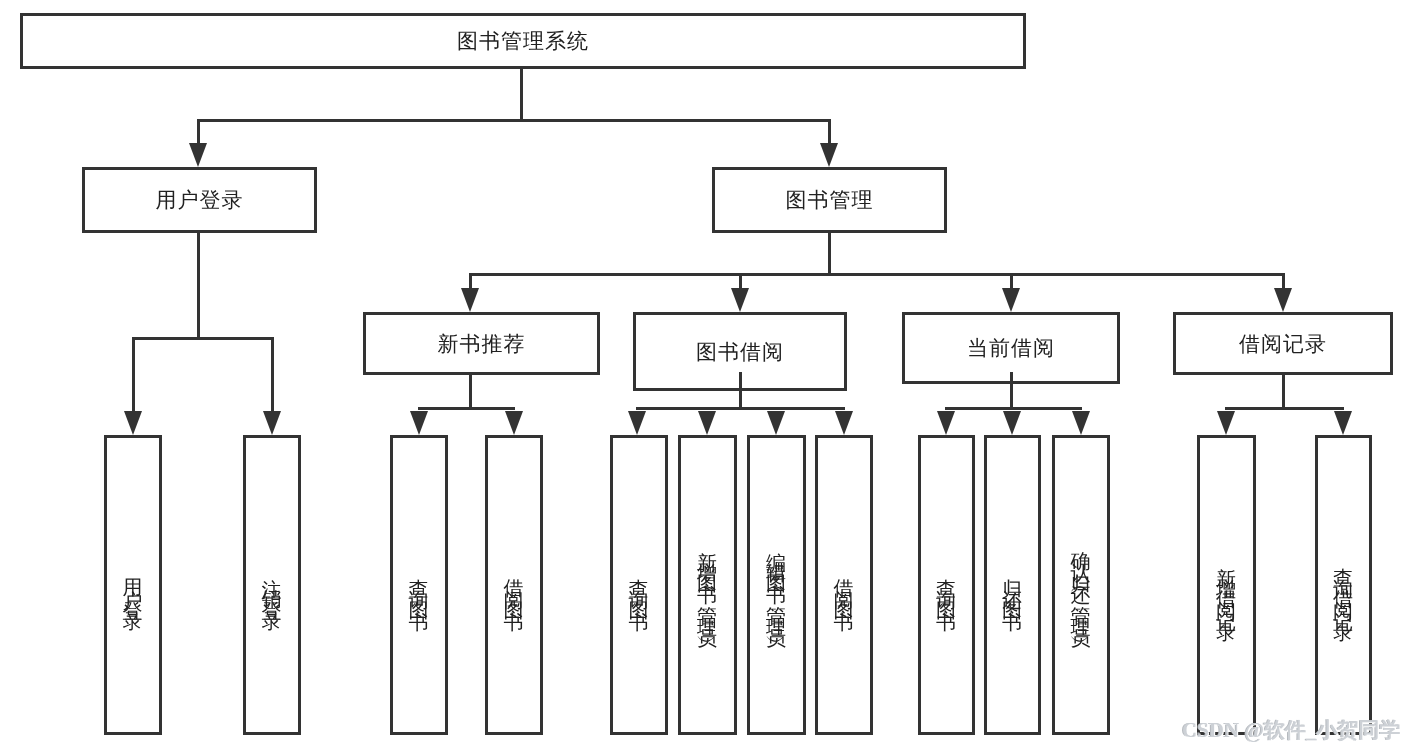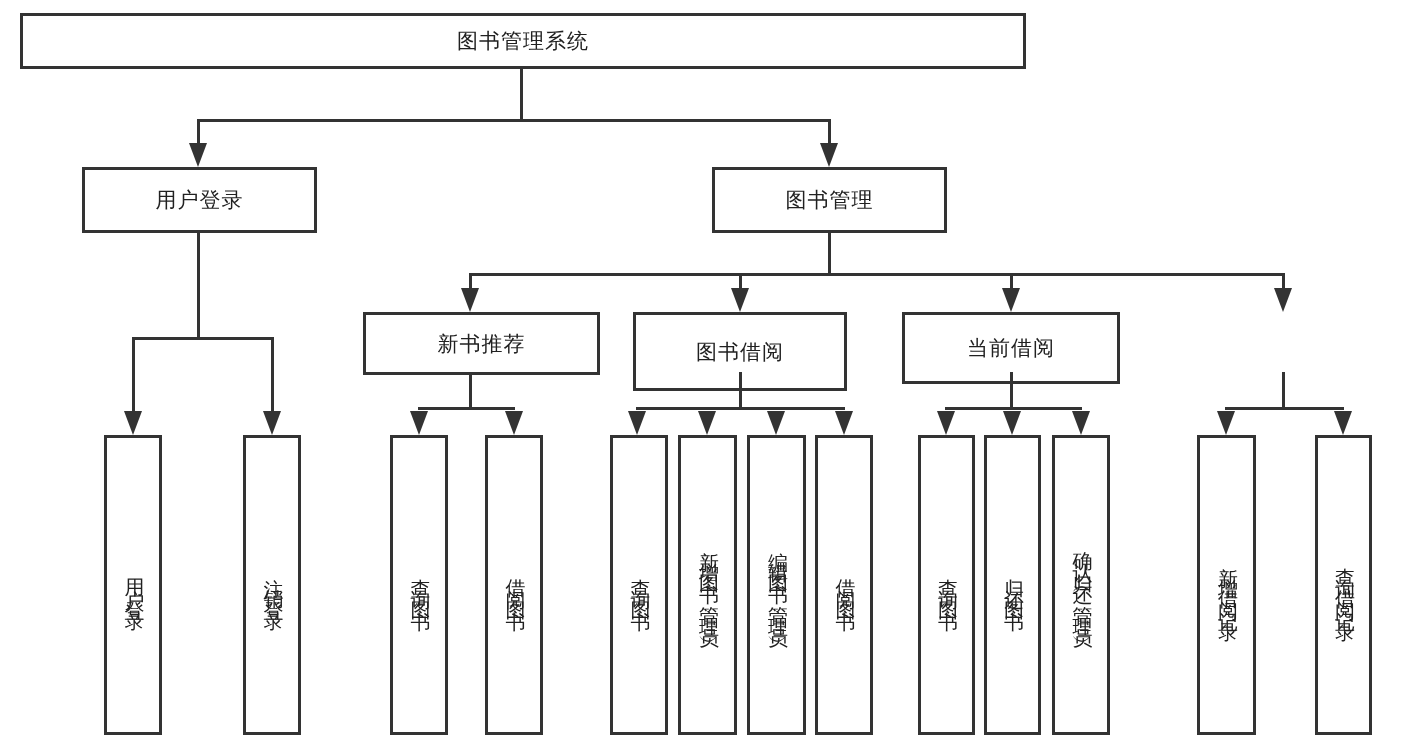--- a/index.html
+++ b/index.html
@@ -1,18 +1,18 @@
 <!DOCTYPE html>
 <html><head>
 <meta charset="utf-8">
 <style>
   html,body{margin:0;padding:0;background:#fff;}
   #canvas{
     position:relative;width:1405px;height:747px;background:#ffffff;overflow:hidden;
-    font-family:Liberation Mono, monospace;
+    font-family:Liberation Serif, serif;
   }
   .box{
     position:absolute;box-sizing:border-box;background:#ffffff;
     border:3px solid #333333;display:flex;align-items:center;justify-content:center;
     color:#212121;font-size:21px;letter-spacing:1px;
   }
   .leaf{
     position:absolute;box-sizing:border-box;background:#ffffff;
     border:3px solid #333333;display:flex;align-items:center;justify-content:center;
     color:#212121;
@@ -53,20 +53,23 @@
   </div>
 
   <div class="box" style="left:363px;top:312px;width:237px;height:63px">
     <span>新书推荐</span>
   </div>
   <div class="box" style="left:633px;top:312px;width:214px;height:79px">
     <span>图书借阅</span>
   </div>
   <div class="box" style="left:902px;top:312px;width:218px;height:72px">
     <span>当前借阅</span>
+  </div>
+  <div class="box" style="left:1173px;top:312px;width:220px;height:63px">
+    <span>借阅记录</span>
   </div>
 
   <div class="leaf" style="left:104px;top:435px;width:58px;height:300px">
     <span>用户登录</span>
   </div>
   <div class="leaf" style="left:243px;top:435px;width:58px;height:300px">
     <span>注销登录</span>
   </div>
 
   <div class="leaf" style="left:390px;top:435px;width:58px;height:300px">
@@ -149,14 +152,15 @@
   <div class="arrow" style="left:767px;top:411px"></div>
   <div class="arrow" style="left:835px;top:411px"></div>
 
   <div class="arrow" style="left:937px;top:411px"></div>
   <div class="arrow" style="left:1003px;top:411px"></div>
   <div class="arrow" style="left:1072px;top:411px"></div>
 
   <div class="arrow" style="left:1217px;top:411px"></div>
   <div class="arrow" style="left:1334px;top:411px"></div>
 
+  <div class="watermark">CSDN @软件_小贺同学</div>
 
 </div>
 
 </body></html>

